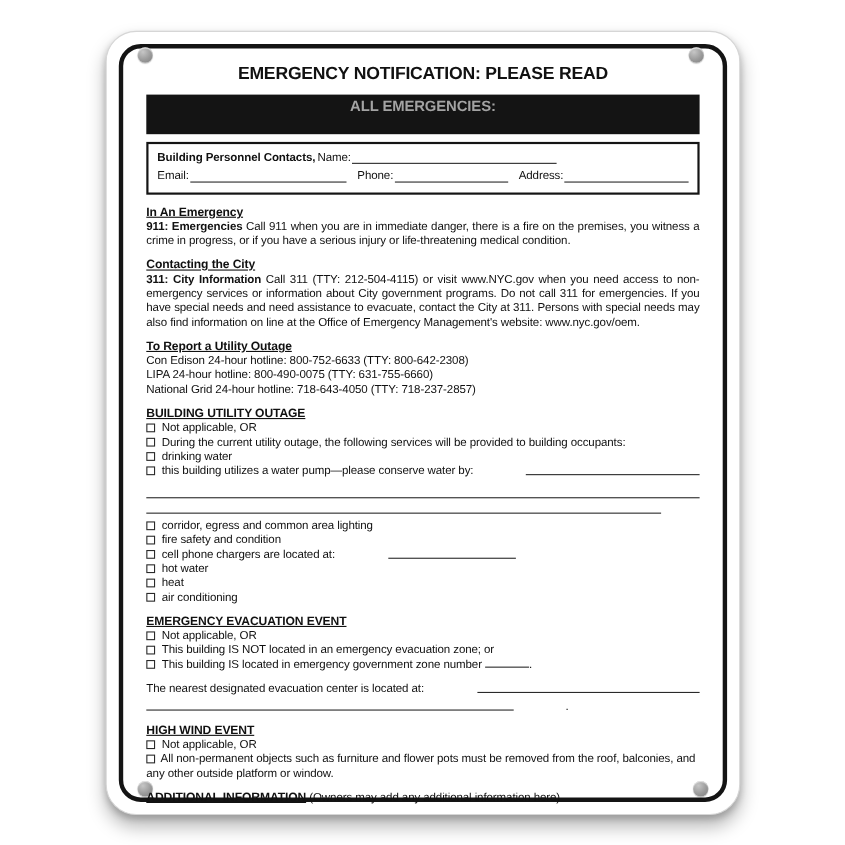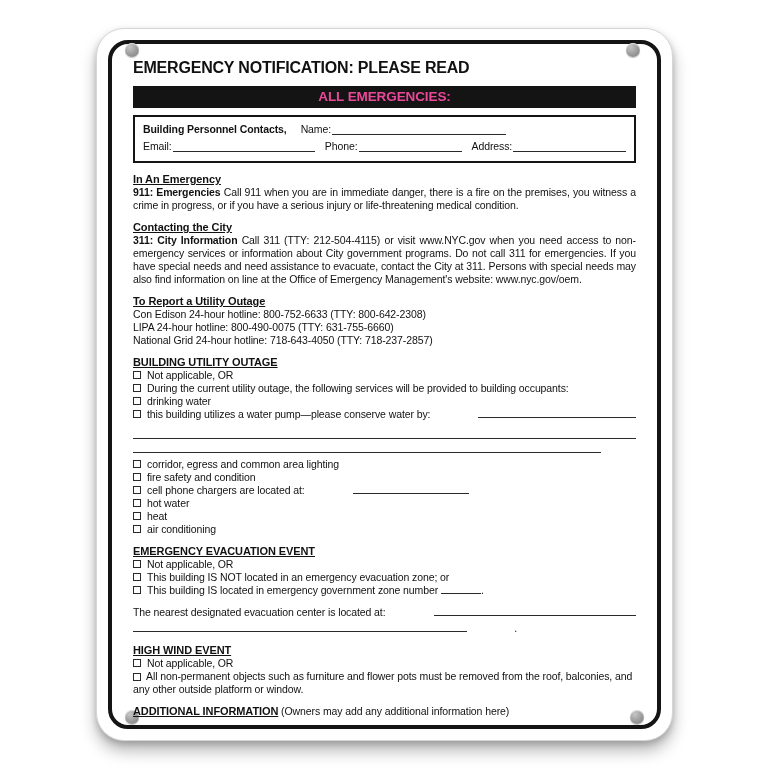--- a/index.html
+++ b/index.html
@@ -33,35 +33,35 @@
   .screw.tr { right:32px; top:14px; }
   .screw.bl { left:28px; bottom:16px; }
   .screw.br { right:28px; bottom:16px; }
 
   .content {
     position:absolute; left:36px; right:36px; top:22px;
     font-size:10.5px; line-height:13px;
     letter-spacing:-0.1px;
   }
   .title {
-    font-size:16px; font-weight:bold;
+    text-align:center; font-size:16px; font-weight:bold;
     letter-spacing:-0.2px; margin:8px 0 9px 0; line-height:18px;
   }
   .banner {
-    background:#141414; color:#ec4899; text-align:center;
-    font-size:13.5px; font-weight:bold; line-height:22px; height:22px;
+    background:#141414; color:#a3a3a3; text-align:center;
+    font-size:13.5px; font-weight:bold; line-height:22px; height:36px;
     margin-bottom:7px;
   }
   .contacts-box {
     border:2px solid #141414; padding:4px 8px 6px 8px; margin-bottom:9px;
   }
   .crow { display:flex; line-height:17px; }
   .crow b { font-weight:bold; }
   .lbl { white-space:nowrap; }
-  .lbl.ml { margin-left:14px; }
+  .lbl.ml { margin-left:2px; }
   .fill { flex:1 1 auto; border-bottom:1px solid #2a2a2a; transform:translateY(-3px); min-width:12px; margin-left:1px; }
   .sp120 { flex:0 0 120px; }
   .sp10 { flex:0 0 10px; }
 
   .sec { margin-bottom:8px; }
   .h-ul {
     font-weight:bold; text-decoration:underline; text-underline-offset:1px;
     font-size:11px; line-height:14px;
   }
   .para { text-align:justify; }

